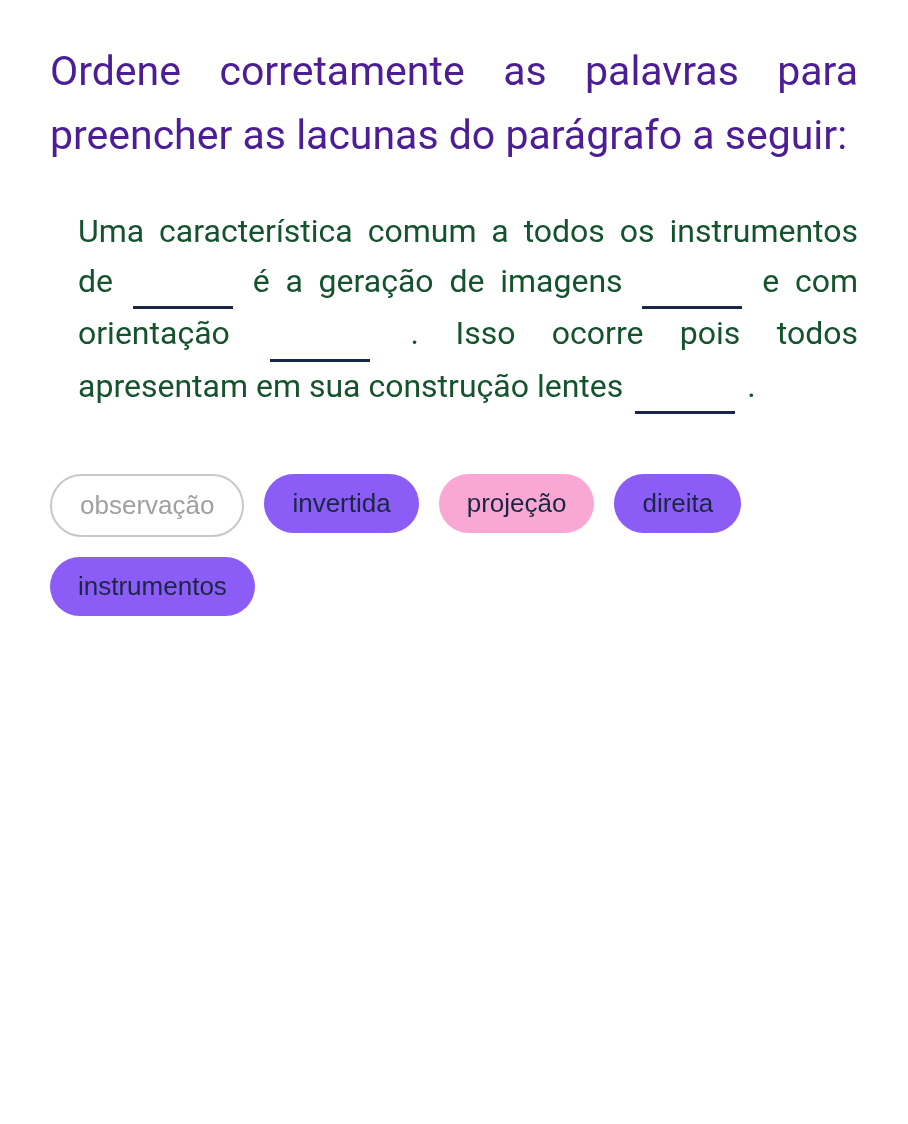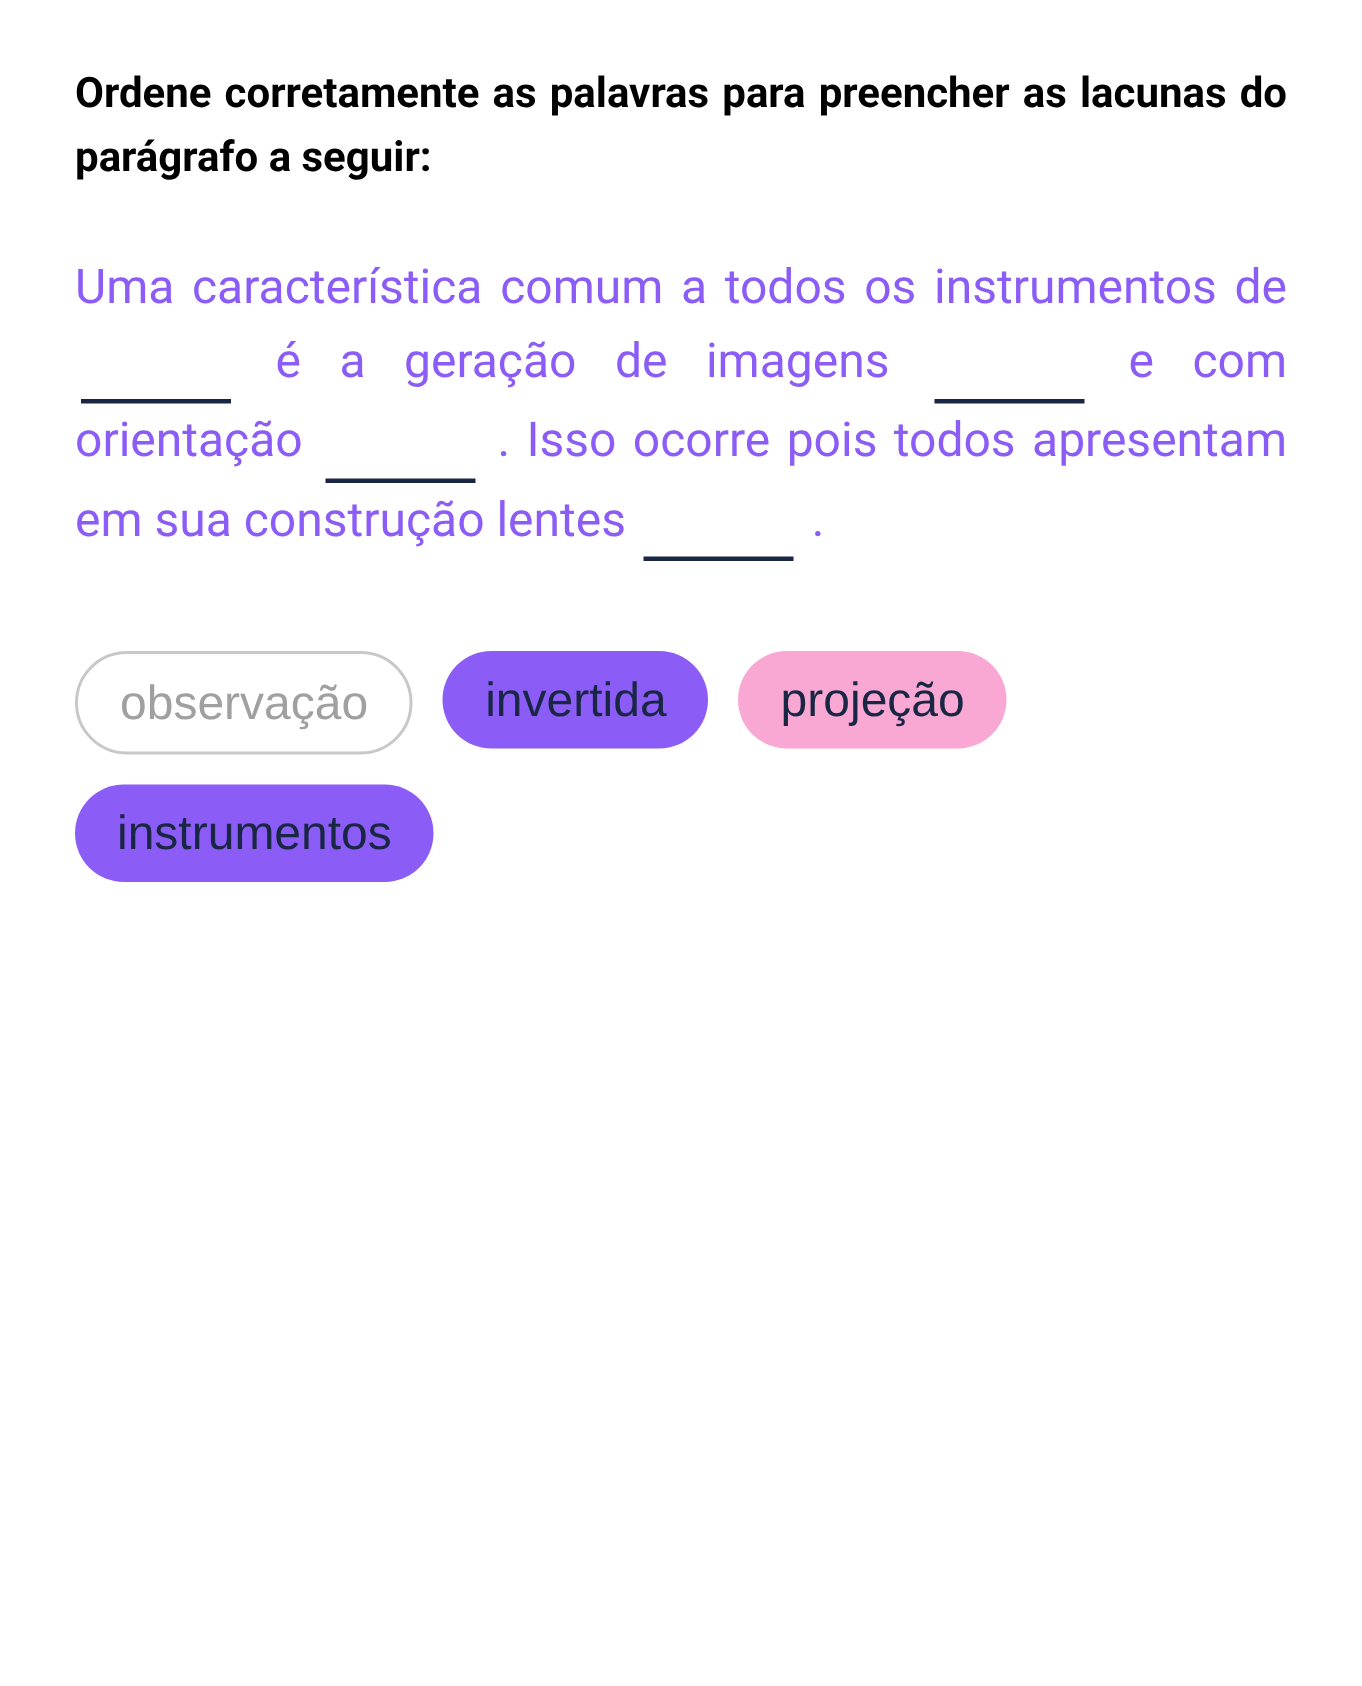--- a/index.html
+++ b/index.html
@@ -11,35 +11,36 @@
     body {
       background: #ffffff;
       font-family: -apple-system, BlinkMacSystemFont, 'Segoe UI', Roboto, sans-serif;
       width: 908px;
       min-height: 1124px;
       padding: 40px 50px;
       color: #1a2744;
     }
 
     .instruction-text {
-      font-size: 28px;
+      font-size: 41px;
       line-height: 1.55;
-      font-weight: 700;
+      font-weight: 400;
       text-align: justify;
       margin-bottom: 40px;
-      color: #000000;
+      color: #4c1d95;
     }
 
     .paragraph-text {
       font-size: 32px;
       line-height: 1.55;
       font-weight: 400;
       text-align: justify;
       margin-bottom: 60px;
-      color: #8b5cf6;
+      color: #14532d;
+      margin-left: 28px;
     }
 
     .blank {
       display: inline-block;
       border-bottom: 3px solid #1a2744;
       min-width: 100px;
       margin: 0 4px;
     }
 
     .words-container {
@@ -48,21 +49,21 @@
       gap: 20px;
       align-items: flex-start;
     }
 
     .word-chip {
       display: inline-flex;
       align-items: center;
       justify-content: center;
       padding: 14px 28px;
       border-radius: 50px;
-      font-size: 32px;
+      font-size: 26px;
       font-weight: 400;
       cursor: pointer;
       border: none;
       transition: background 0.2s;
     }
 
     .word-chip.style-outline {
       background: #ffffff;
       border: 2px solid #c8c8c8;
       color: #a0a0a0;
@@ -94,14 +95,15 @@
   <span class="blank">&nbsp;&nbsp;&nbsp;&nbsp;&nbsp;&nbsp;&nbsp;&nbsp;&nbsp;&nbsp;&nbsp;&nbsp;</span>
   <span>. Isso ocorre pois todos apresentam em sua construção lentes</span>
   <span class="blank">&nbsp;&nbsp;&nbsp;&nbsp;&nbsp;&nbsp;&nbsp;&nbsp;&nbsp;&nbsp;&nbsp;&nbsp;</span>
   <span>.</span>
 </p>
 
 <div class="words-container" id="words-container">
 <button class="word-chip style-outline">observação</button>
     <button class="word-chip style-filled-light">invertida</button>
     <button class="word-chip style-filled-medium">projeção</button>
+    <button class="word-chip style-filled-light">direita</button>
     <button class="word-chip style-filled-light">instrumentos</button>
   </div>
 
 </body></html>

